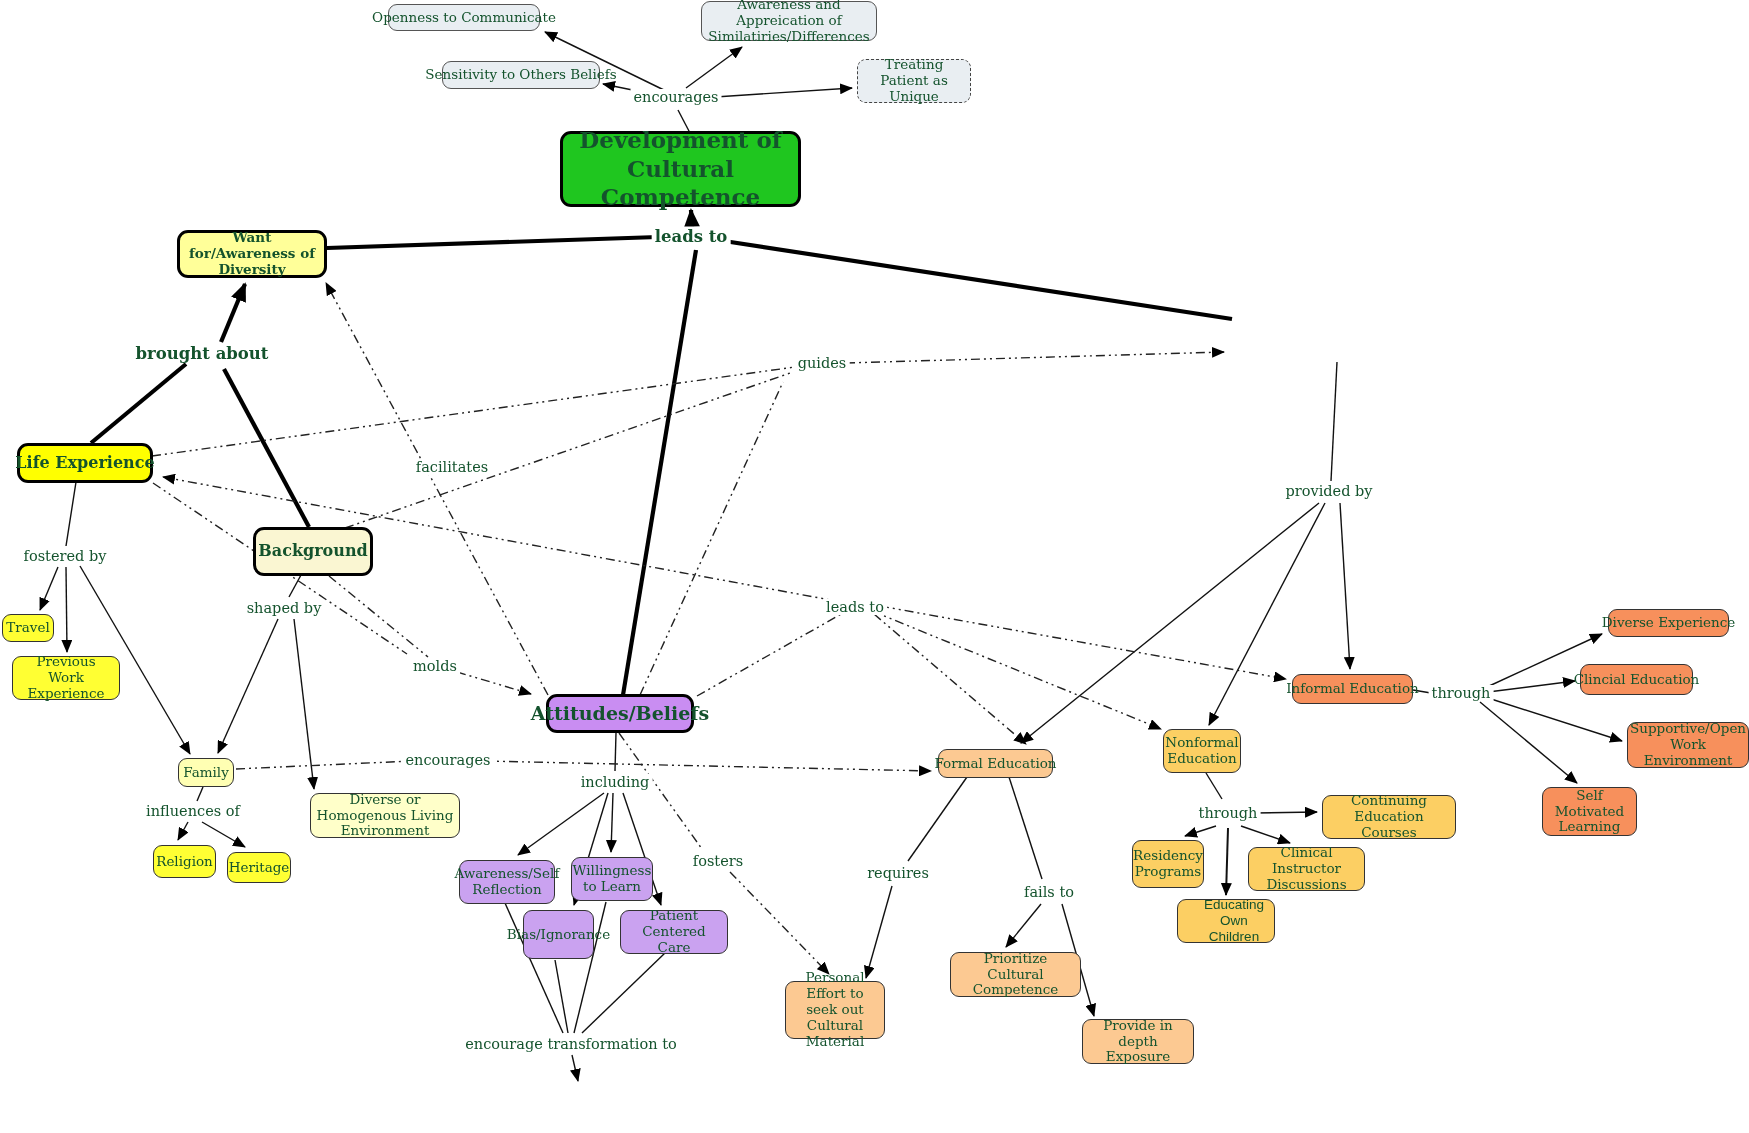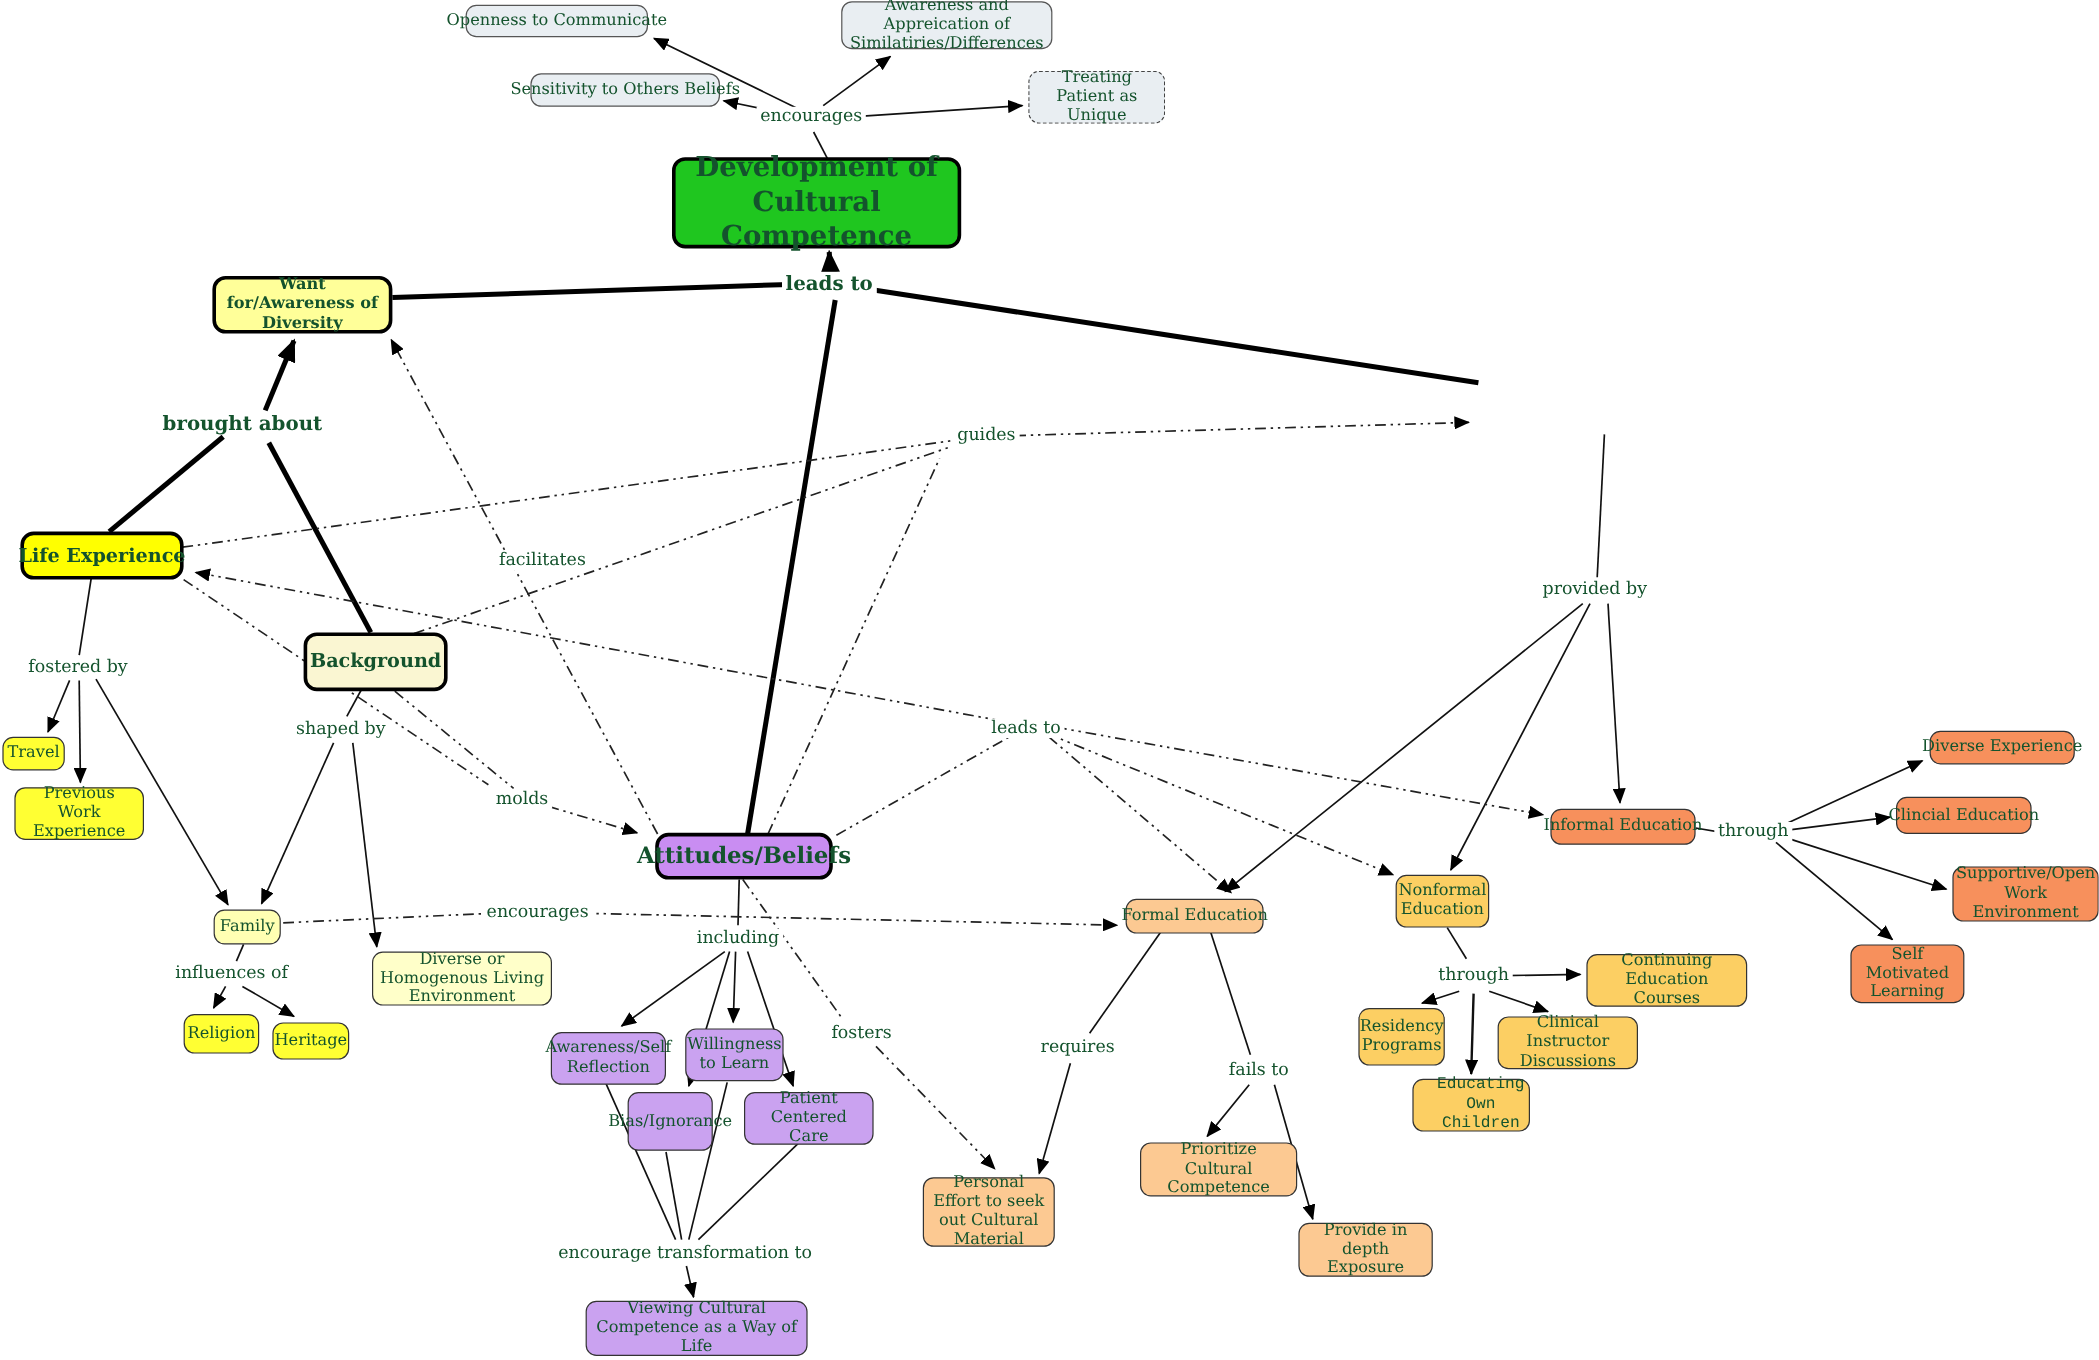--- a/index.html
+++ b/index.html
@@ -24,21 +24,21 @@
   .pale{background:#ffff99;}
   .pale2{background:#ffffb3;}
   .pale3{background:#ffffc9;}
   .cream{background:#faf6d2;}
   .purp{background:#c98df2;}
   .purp2{background:#caa2f0;}
   .gold{background:#fdc113;}
   .gold2{background:#fccf63;}
   .peach{background:#fcc992;}
   .coral{background:#f7905c;}
-  .sans{font-family:Liberation Mono, monospace;padding-left:20px;}
+  .sans{font-family:Liberation Sans, sans-serif;padding-left:20px;}
   .f16{font-size:16.5px;}
   .f18{font-size:16px;}
   .f19{font-size:19px;}
   .f23{font-size:23px;line-height:1.25;}
   .elabel{position:absolute;transform:translate(-50%,-50%);background:#fff;
           padding:0 3px;font-size:14.5px;white-space:nowrap;}
   .ebold{font-weight:bold;font-size:16.5px;}
 </style>
 </head>
 <body>
@@ -152,36 +152,35 @@
   <div class="node ylw2" style="left:12px;top:656px;width:108px;height:44px">Previous Work Experience</div>
   <div class="node pale2 nw" style="left:178px;top:758px;width:56px;height:29px">Family</div>
   <div class="node ylw2 nw" style="left:153px;top:845px;width:63px;height:33px">Religion</div>
   <div class="node ylw2 nw" style="left:227px;top:852px;width:64px;height:31px">Heritage</div>
   <div class="node pale3" style="left:310px;top:793px;width:150px;height:45px">Diverse or Homogenous Living Environment</div>
 
   <div class="node purp2" style="left:459px;top:860px;width:96px;height:44px">Awareness/Self Reflection</div>
   <div class="node purp2" style="left:571px;top:857px;width:82px;height:44px">Willingness to Learn</div>
   <div class="node purp2" style="left:523px;top:910px;width:71px;height:49px">Bias/Ignorance</div>
   <div class="node purp2" style="left:620px;top:910px;width:108px;height:44px">Patient Centered Care</div>
-  <div class="node purp2" style="left:488px;top:1084px;width:185px;height:46px">Viewing Cultural Competence as a Way of Life</div>
 
   <div class="node peach nw" style="left:938px;top:749px;width:115px;height:29px">Formal Education</div>
   <div class="node gold2" style="left:1163px;top:729px;width:78px;height:44px">Nonformal Education</div>
   <div class="node coral nw" style="left:1292px;top:674px;width:121px;height:30px">Informal Education</div>
   <div class="node gold2" style="left:1132px;top:840px;width:72px;height:48px">Residency Programs</div>
   <div class="node gold2" style="left:1248px;top:847px;width:117px;height:44px">Clinical Instructor Discussions</div>
   <div class="node gold2" style="left:1322px;top:795px;width:134px;height:44px">Continuing Education Courses</div>
   <div class="node gold2 sans" style="left:1177px;top:899px;width:98px;height:44px">Educating Own Children</div>
 
   <div class="node coral nw" style="left:1608px;top:609px;width:121px;height:28px">Diverse Experience</div>
   <div class="node coral nw" style="left:1580px;top:664px;width:113px;height:31px">Clincial Education</div>
   <div class="node coral" style="left:1627px;top:722px;width:122px;height:46px">Supportive/Open Work Environment</div>
   <div class="node coral" style="left:1542px;top:787px;width:95px;height:49px">Self Motivated Learning</div>
 
-  <div class="node peach" style="left:769px;top:981px;width:110px;height:58px">Personal Effort to seek out Cultural Material</div>
+  <div class="node peach" style="left:785px;top:981px;width:100px;height:58px">Personal Effort to seek out Cultural Material</div>
   <div class="node peach" style="left:950px;top:952px;width:131px;height:45px">Prioritize Cultural Competence</div>
   <div class="node peach" style="left:1082px;top:1019px;width:112px;height:45px">Provide in depth Exposure</div>
 
   <div class="elabel" style="left:676px;top:97px">encourages</div>
   <div class="elabel ebold" style="left:691px;top:236px">leads to</div>
   <div class="elabel ebold" style="left:202px;top:353px">brought about</div>
   <div class="elabel" style="left:822px;top:363px">guides</div>
   <div class="elabel" style="left:452px;top:467px">facilitates</div>
   <div class="elabel" style="left:1329px;top:491px">provided by</div>
   <div class="elabel" style="left:65px;top:556px">fostered by</div>

